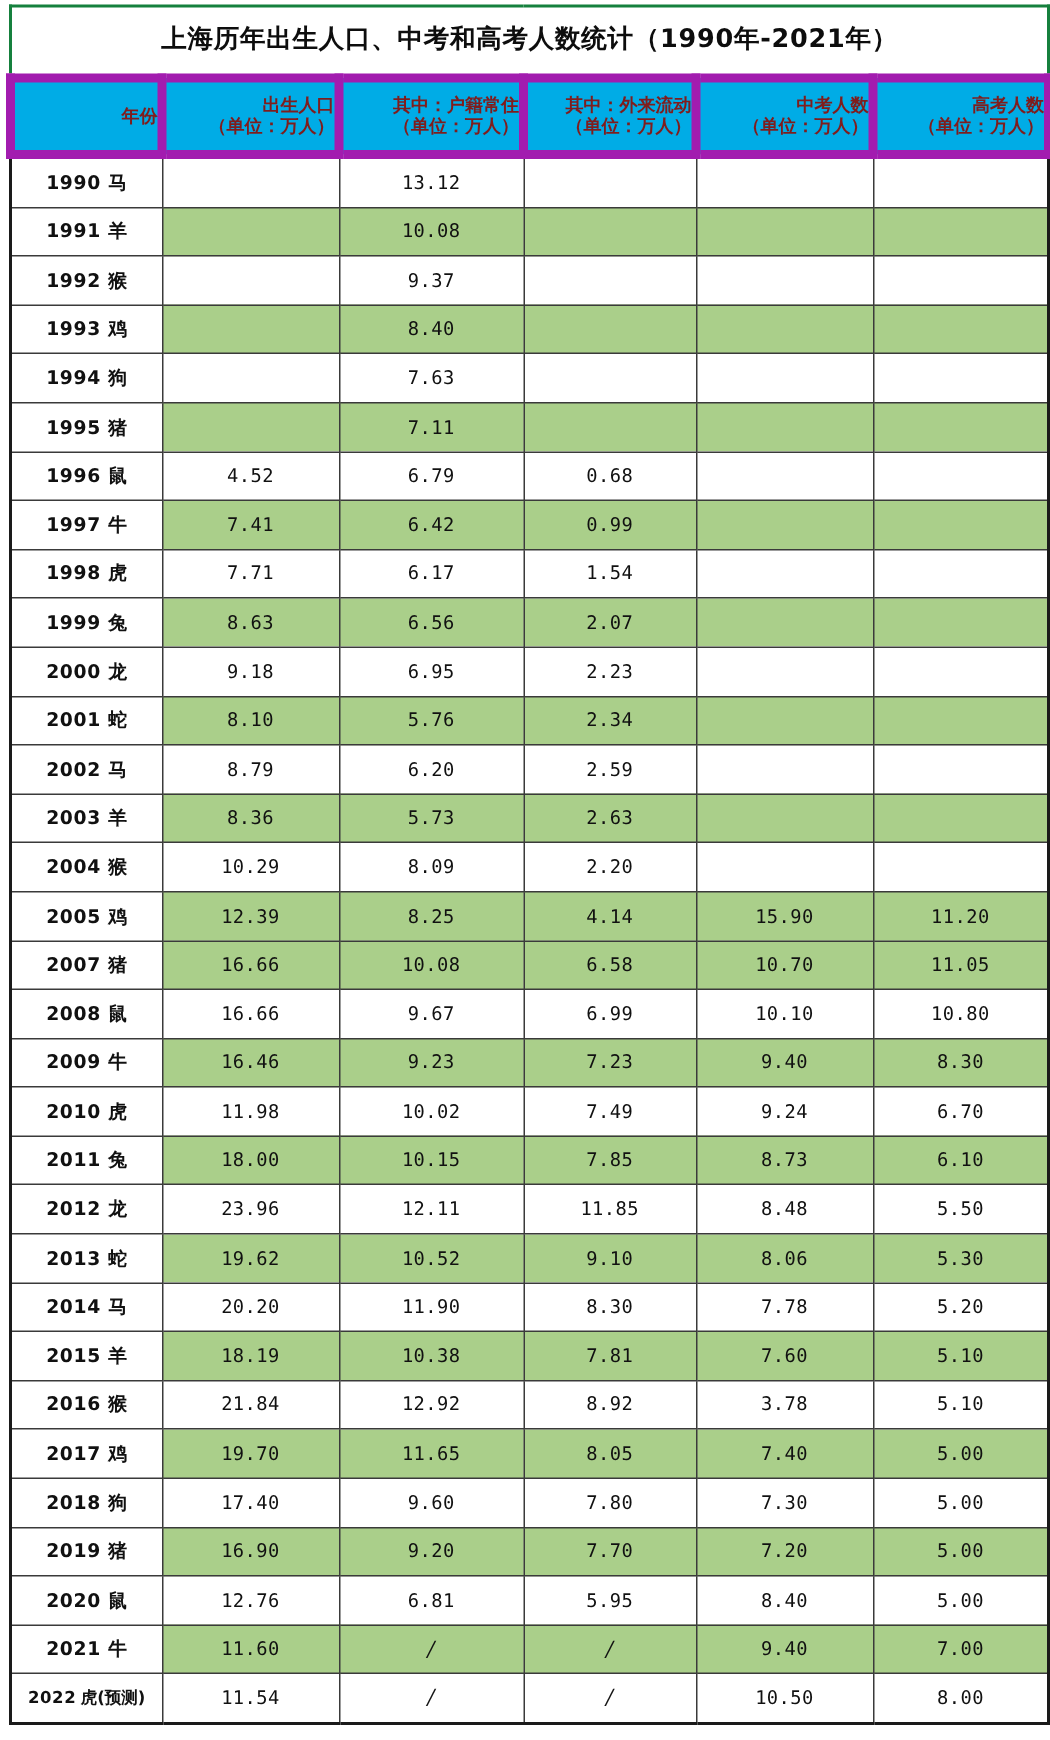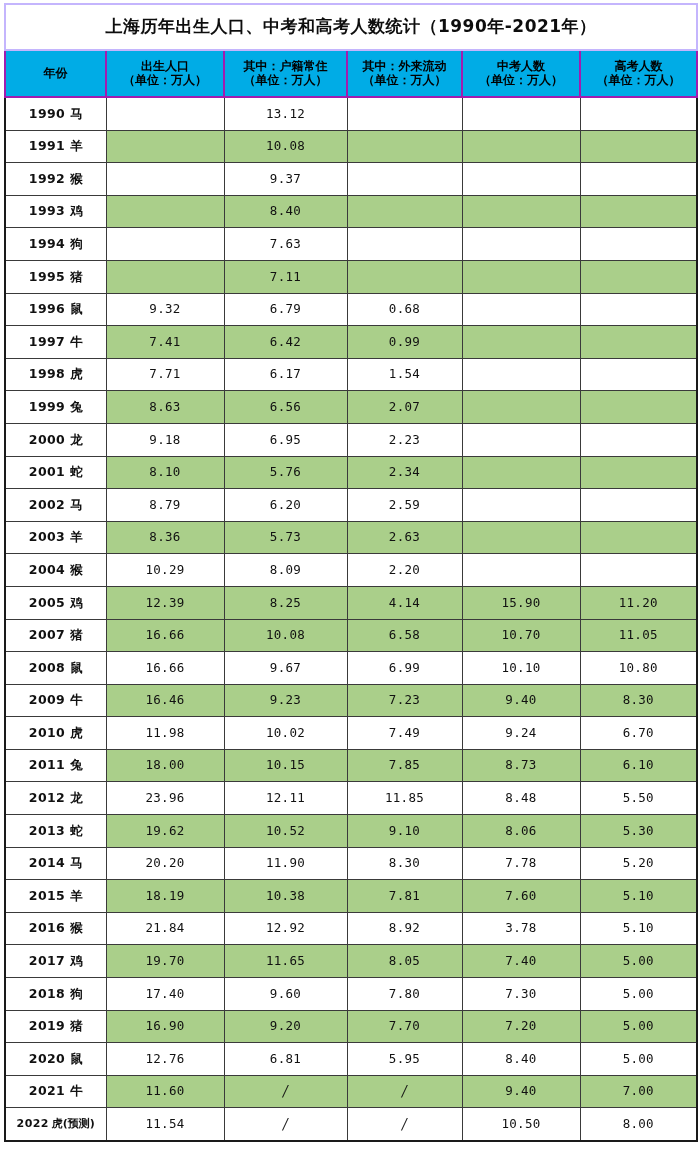--- a/index.html
+++ b/index.html
@@ -30,36 +30,37 @@
     font-size:12.5px;
     line-height:1.15;
     height:31.6px;
     background:#ffffff;
     color:#111111;
     white-space:nowrap;
   }
   
   tr.title-row td{
     height:44px;
-    border:2px solid #c4b5fd;
+    border:2px solid #15803d;
     font-size:17px;
     font-weight:bold;
     letter-spacing:.5px;
     color:#0d0d0d;
     font-family:"DejaVu Sans","Liberation Sans",sans-serif;
   }
   
   tr.head-row td{
     height:45px;
     background:#00ace6;
-    color:#000000;
+    color:#7f1d1d;
     font-weight:bold;
     font-size:12px;
-    border:2px solid #a21caf;
+    border:6px solid #a21caf;
     font-family:"DejaVu Sans","Liberation Sans",sans-serif;
+    text-align:right;
   }
   tr.head-row td .l1{display:block;}
   tr.head-row td .l2{display:block;}
   
   td.yearcell{
     background:#00ace6;
     color:#101b2e;
     font-weight:bold;
     font-size:12.5px;
     border-left:2px solid #1a1a1a;
@@ -168,21 +169,21 @@
         <tr class="alt">
           <td class="yearcell"><span class="yr">1995</span><span class="zd">猪</span></td>
           <td class="data blank"><span></span></td>
           <td class="data"><span>7.11</span></td>
           <td class="data blank"><span></span></td>
           <td class="data sep-left blank"><span></span></td>
           <td class="data last blank"><span></span></td>
         </tr>
         <tr>
           <td class="yearcell"><span class="yr">1996</span><span class="zd">鼠</span></td>
-          <td class="data"><span>9.32</span></td>
+          <td class="data"><span>4.52</span></td>
           <td class="data"><span>6.79</span></td>
           <td class="data"><span>0.68</span></td>
           <td class="data sep-left blank"><span></span></td>
           <td class="data last blank"><span></span></td>
         </tr>
         <tr class="alt">
           <td class="yearcell"><span class="yr">1997</span><span class="zd">牛</span></td>
           <td class="data"><span>7.41</span></td>
           <td class="data"><span>6.42</span></td>
           <td class="data"><span>0.99</span></td>

